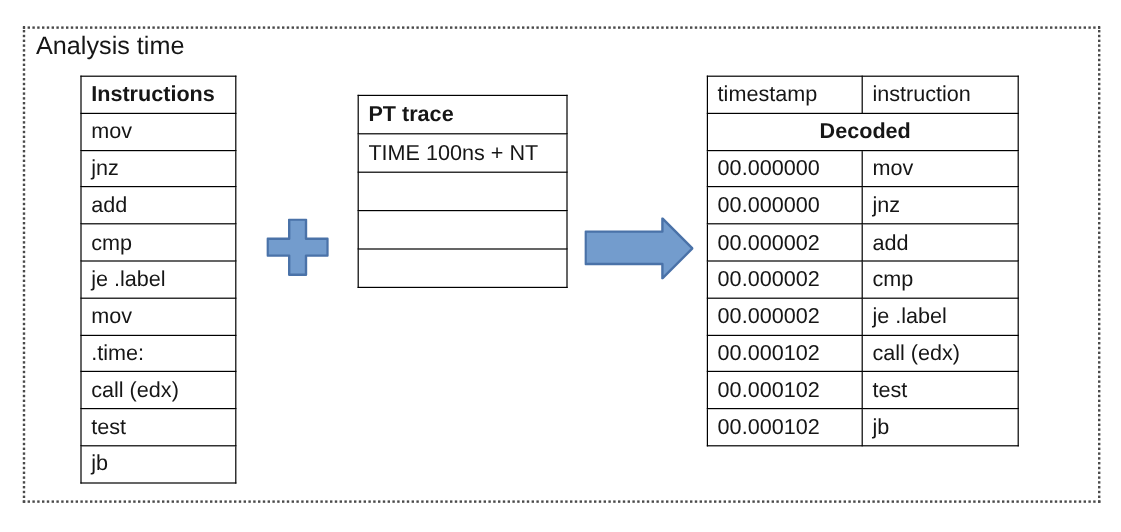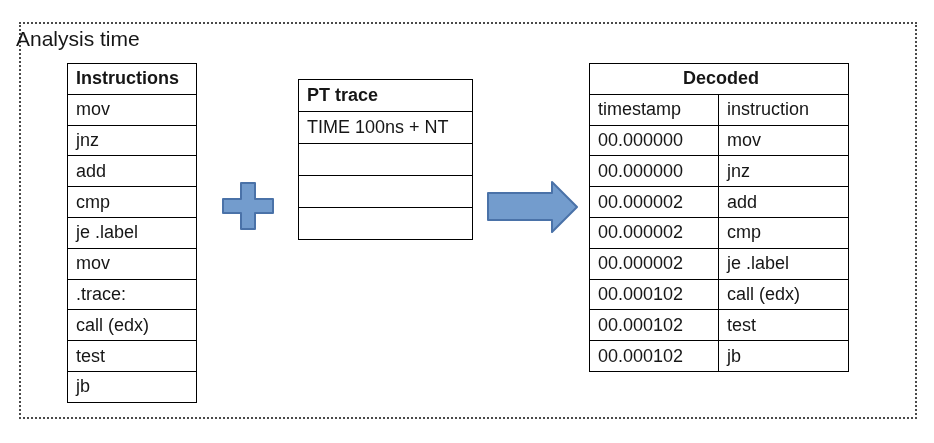--- a/index.html
+++ b/index.html
@@ -1,21 +1,21 @@
 <!DOCTYPE html>
 <html><head>
 <meta charset="utf-8">
 <style>
   html,body{margin:0;padding:0;background:#ffffff;}
   .canvas{
     position:relative;width:934px;height:443px;background:#ffffff;
     font-family:"Liberation Sans","DejaVu Sans",sans-serif;color:#161616;overflow:hidden;
   }
   .frame{position:absolute;left:19px;top:22px;width:894px;height:393px;border:2px dotted #4a4a4a;}
-  .frame-label{position:absolute;left:16px;top:26px;font-size:21px;line-height:1.2;}
+  .frame-label{position:absolute;left:30px;top:26px;font-size:21px;line-height:1.2;}
   table{position:absolute;border-collapse:collapse;table-layout:fixed;background:#ffffff;}
   td,th{
     border:1.5px solid #000000;font-size:18px;font-weight:normal;text-align:left;
     padding:0 4px 0 8px;overflow:hidden;white-space:nowrap;vertical-align:middle;
   }
   th{font-weight:bold;}
   .r31 tr{height:30.8px;}
   .r32 tr{height:32px;}
   #instructions-table{left:67px;top:63px;width:130px;}
   #pt-trace-table{left:298px;top:79px;width:175px;padding-left:20px;}
@@ -50,21 +50,21 @@
         <tr>
           <td>cmp</td>
         </tr>
         <tr>
           <td>je .label</td>
         </tr>
         <tr>
           <td>mov</td>
         </tr>
         <tr>
-          <td>.trace:</td>
+          <td>.time:</td>
         </tr>
         <tr>
           <td>call (edx)</td>
         </tr>
         <tr>
           <td>test</td>
         </tr>
         <tr>
           <td>jb</td>
         </tr>
@@ -101,25 +101,25 @@
     <polygon points="0,11 64,11 64,0 89,25 64,50 64,38 0,38" fill="#739ccd" stroke="#4a72a8" stroke-width="2" stroke-linejoin="round"></polygon>
   </svg>
 
   <table id="decoded-table" class="r31">
     <colgroup>
         <col style="width:129px">
         <col style="width:130px">
       </colgroup>
     <thead>
       <tr>
-        <th class="span" colspan="2">Decoded</th>
+        <td>timestamp</td>
+        <td>instruction</td>
       </tr>
       <tr>
-        <td>timestamp</td>
-        <td>instruction</td>
+        <th class="span" colspan="2">Decoded</th>
       </tr>
     </thead>
     <tbody id="decoded-body">
         <tr>
           <td>00.000000</td>
           <td>mov</td>
         </tr>
         <tr>
           <td>00.000000</td>
           <td>jnz</td>

